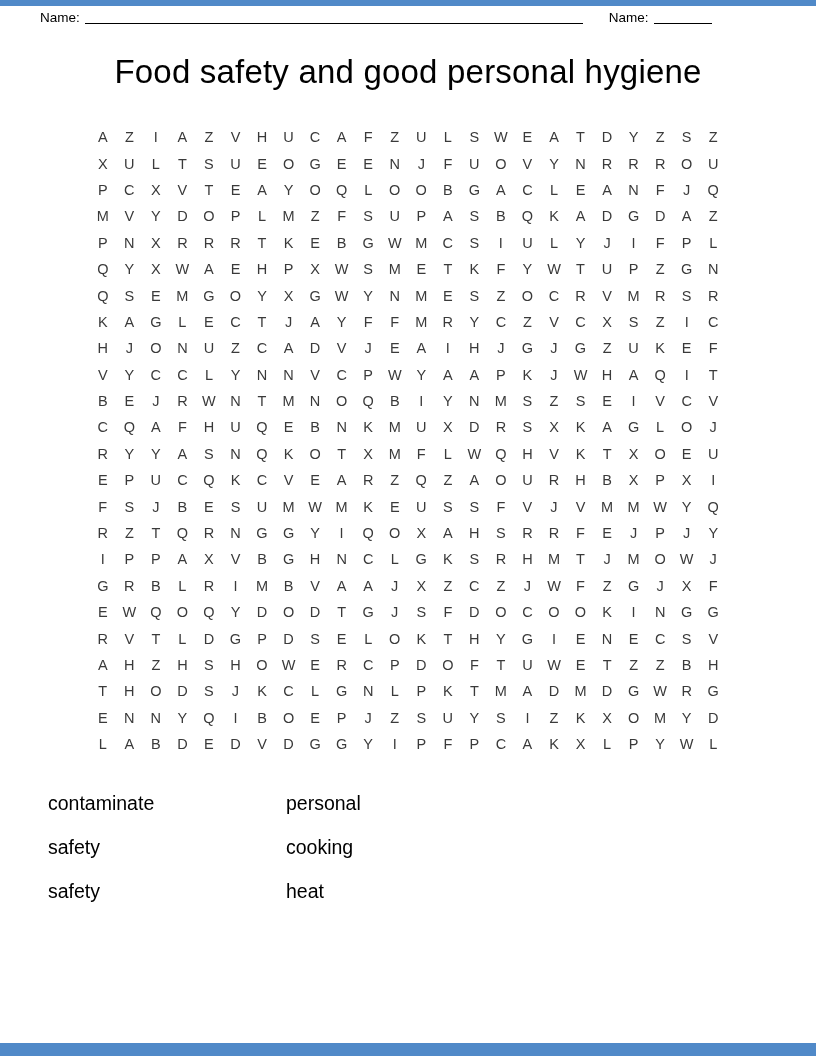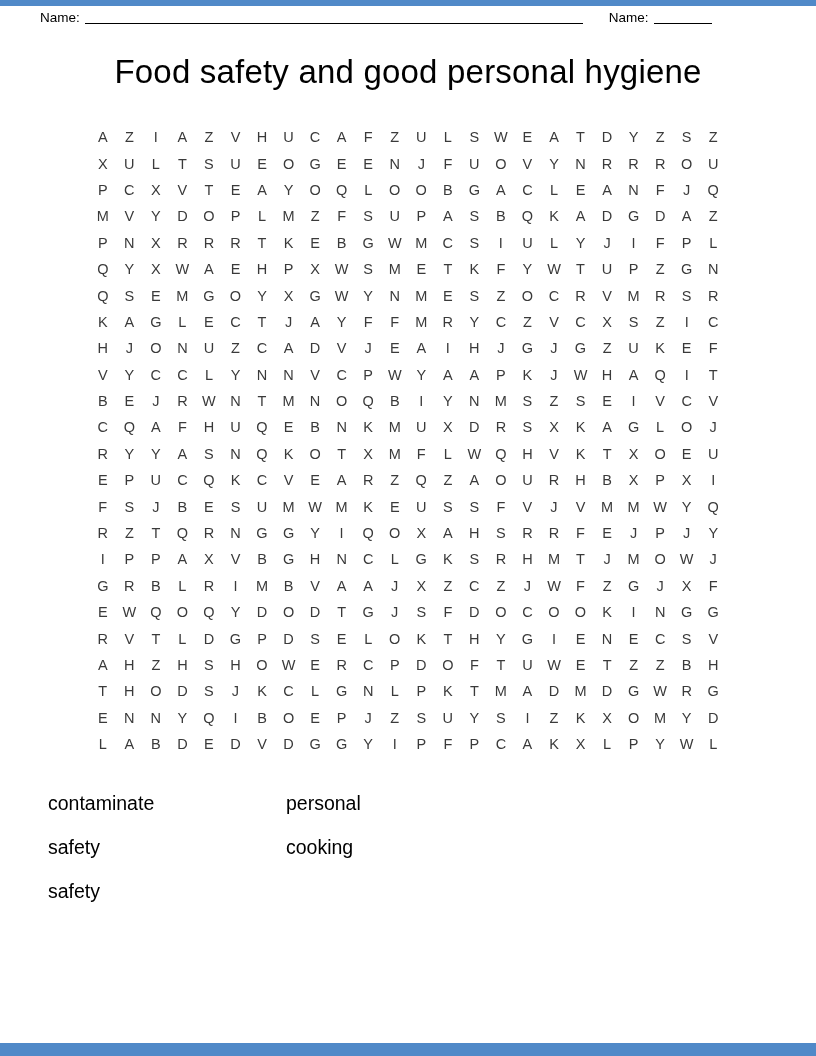--- a/index.html
+++ b/index.html
@@ -670,16 +670,17 @@
 
 <div class="word-list">
     <div class="word-col">
       <div class="word">contaminate</div>
       <div class="word">safety</div>
       <div class="word">safety</div>
     </div>
     <div class="word-col">
       <div class="word">personal</div>
       <div class="word">cooking</div>
+      <div class="word">heat</div>
     </div>
   </div>
 
 <div class="accent-bar bottom accent" style="background: rgb(80, 137, 200);"></div>
 
 </body></html>

